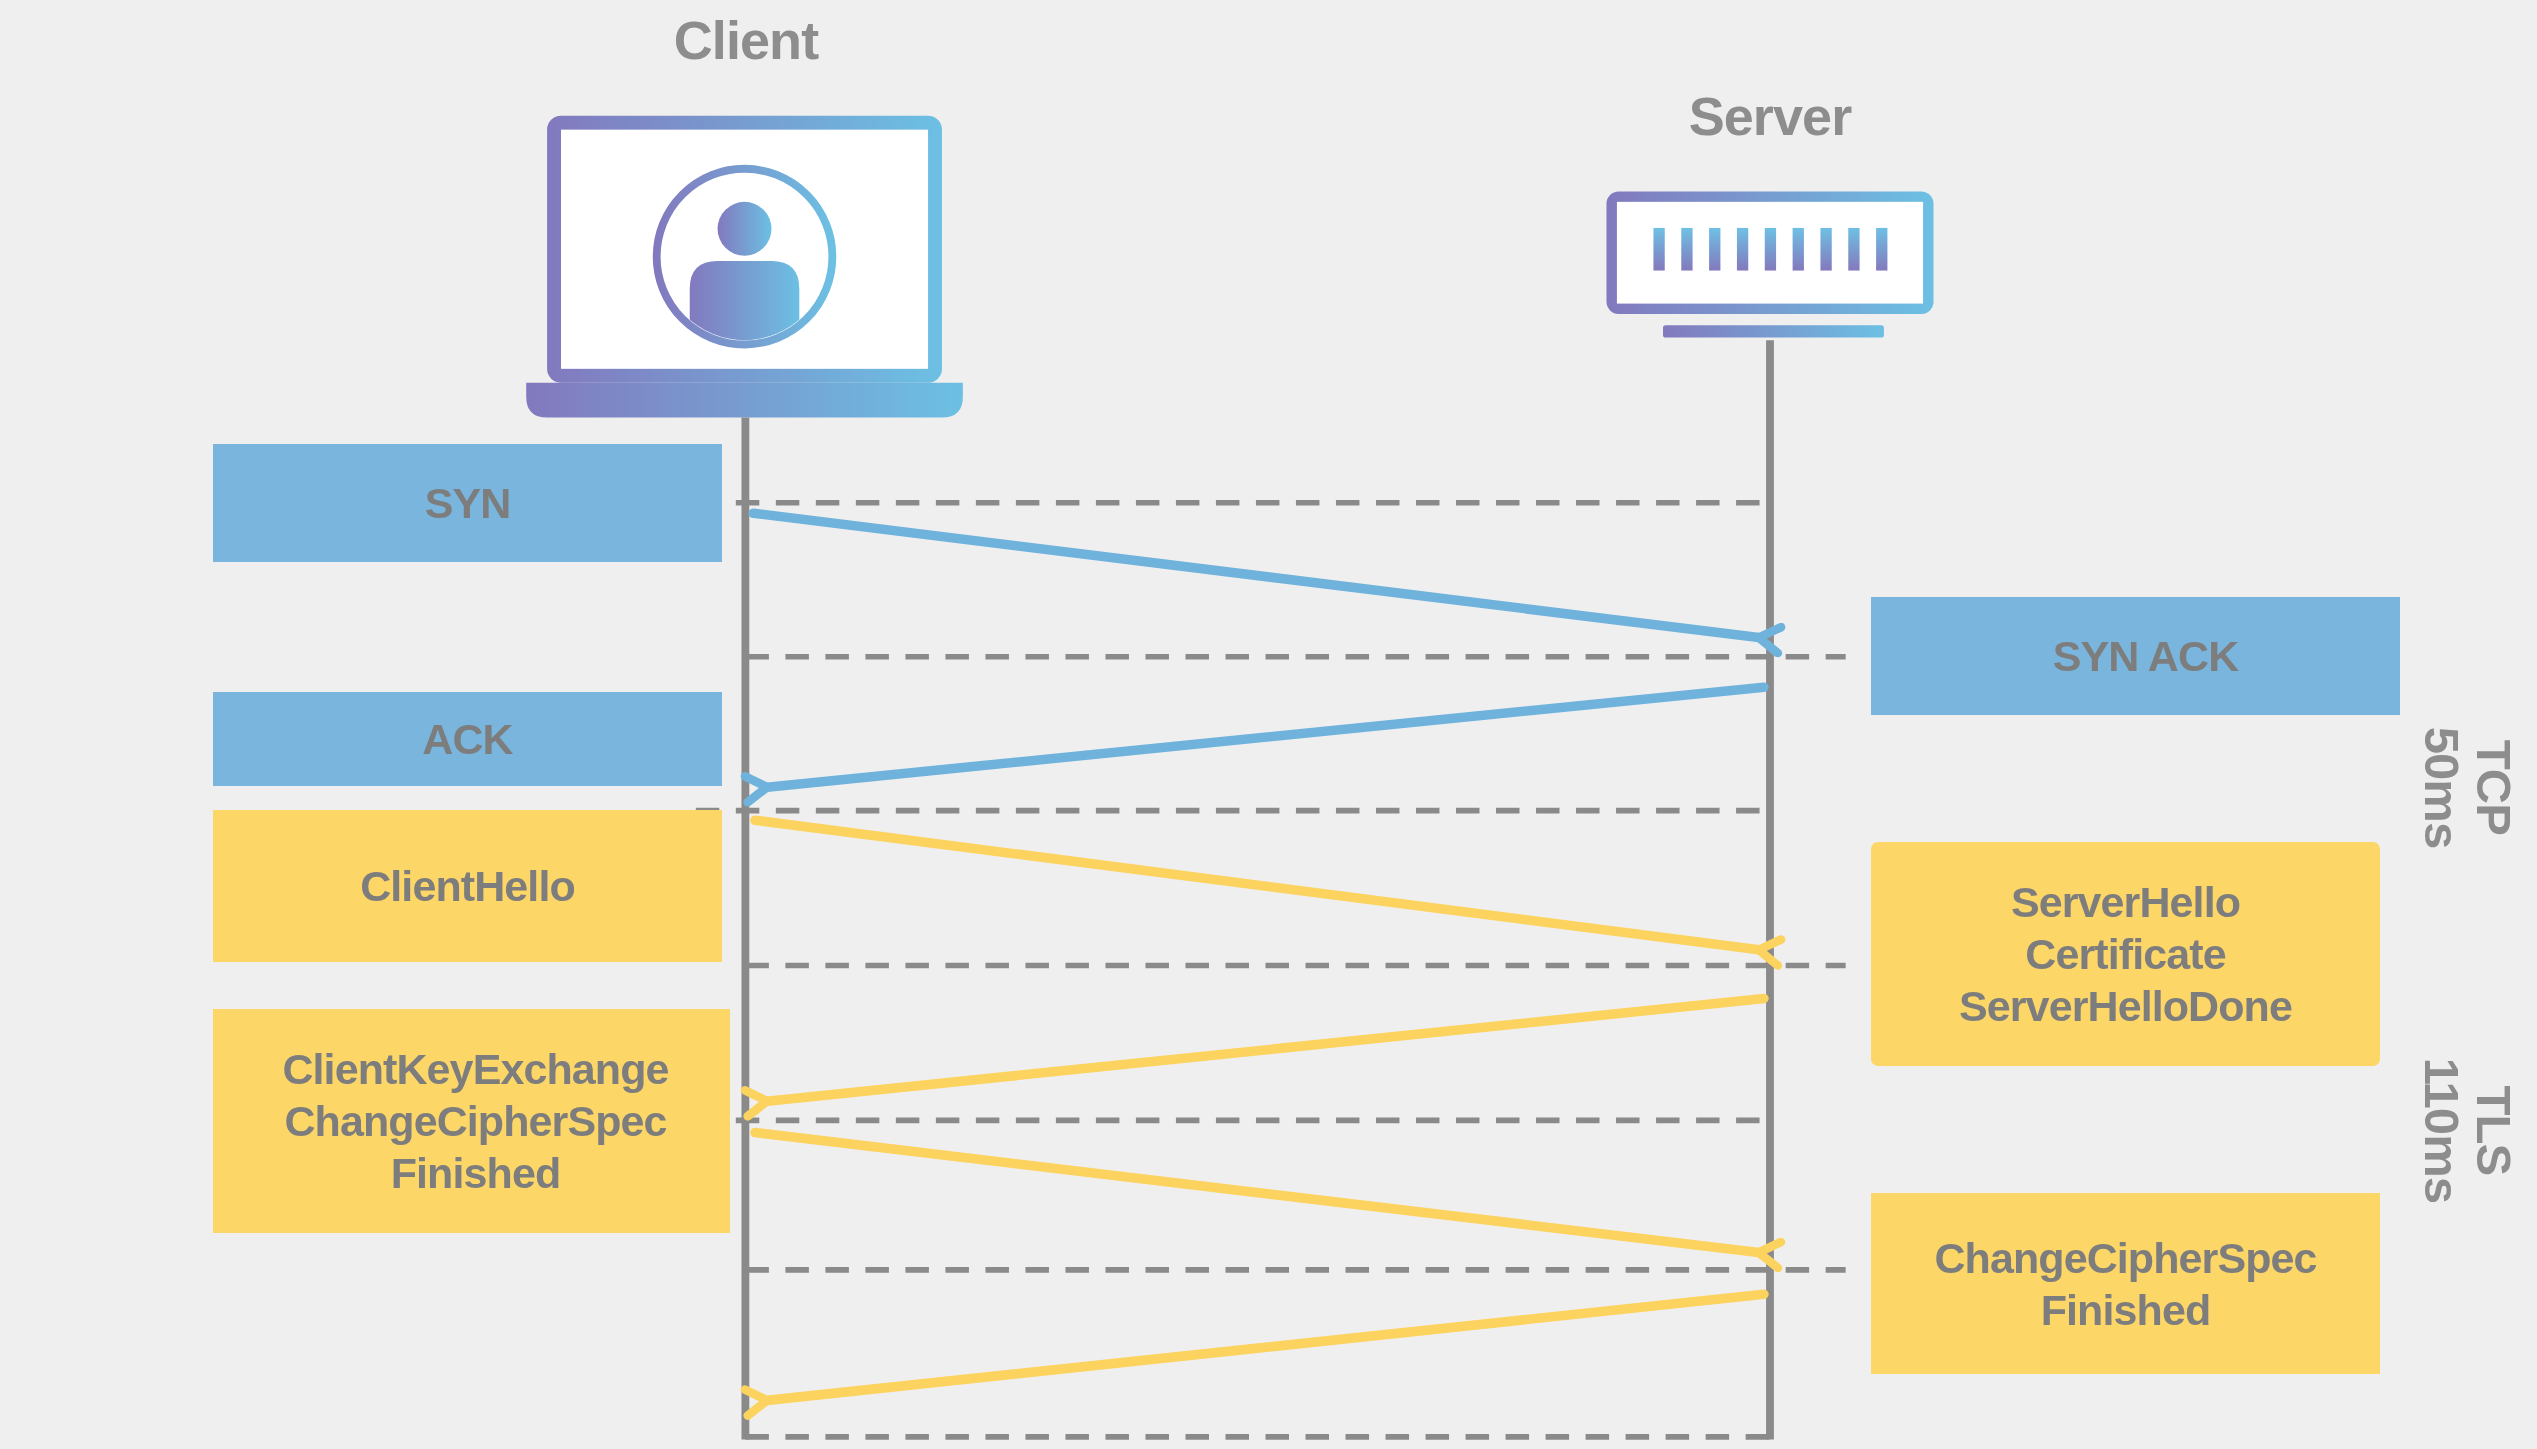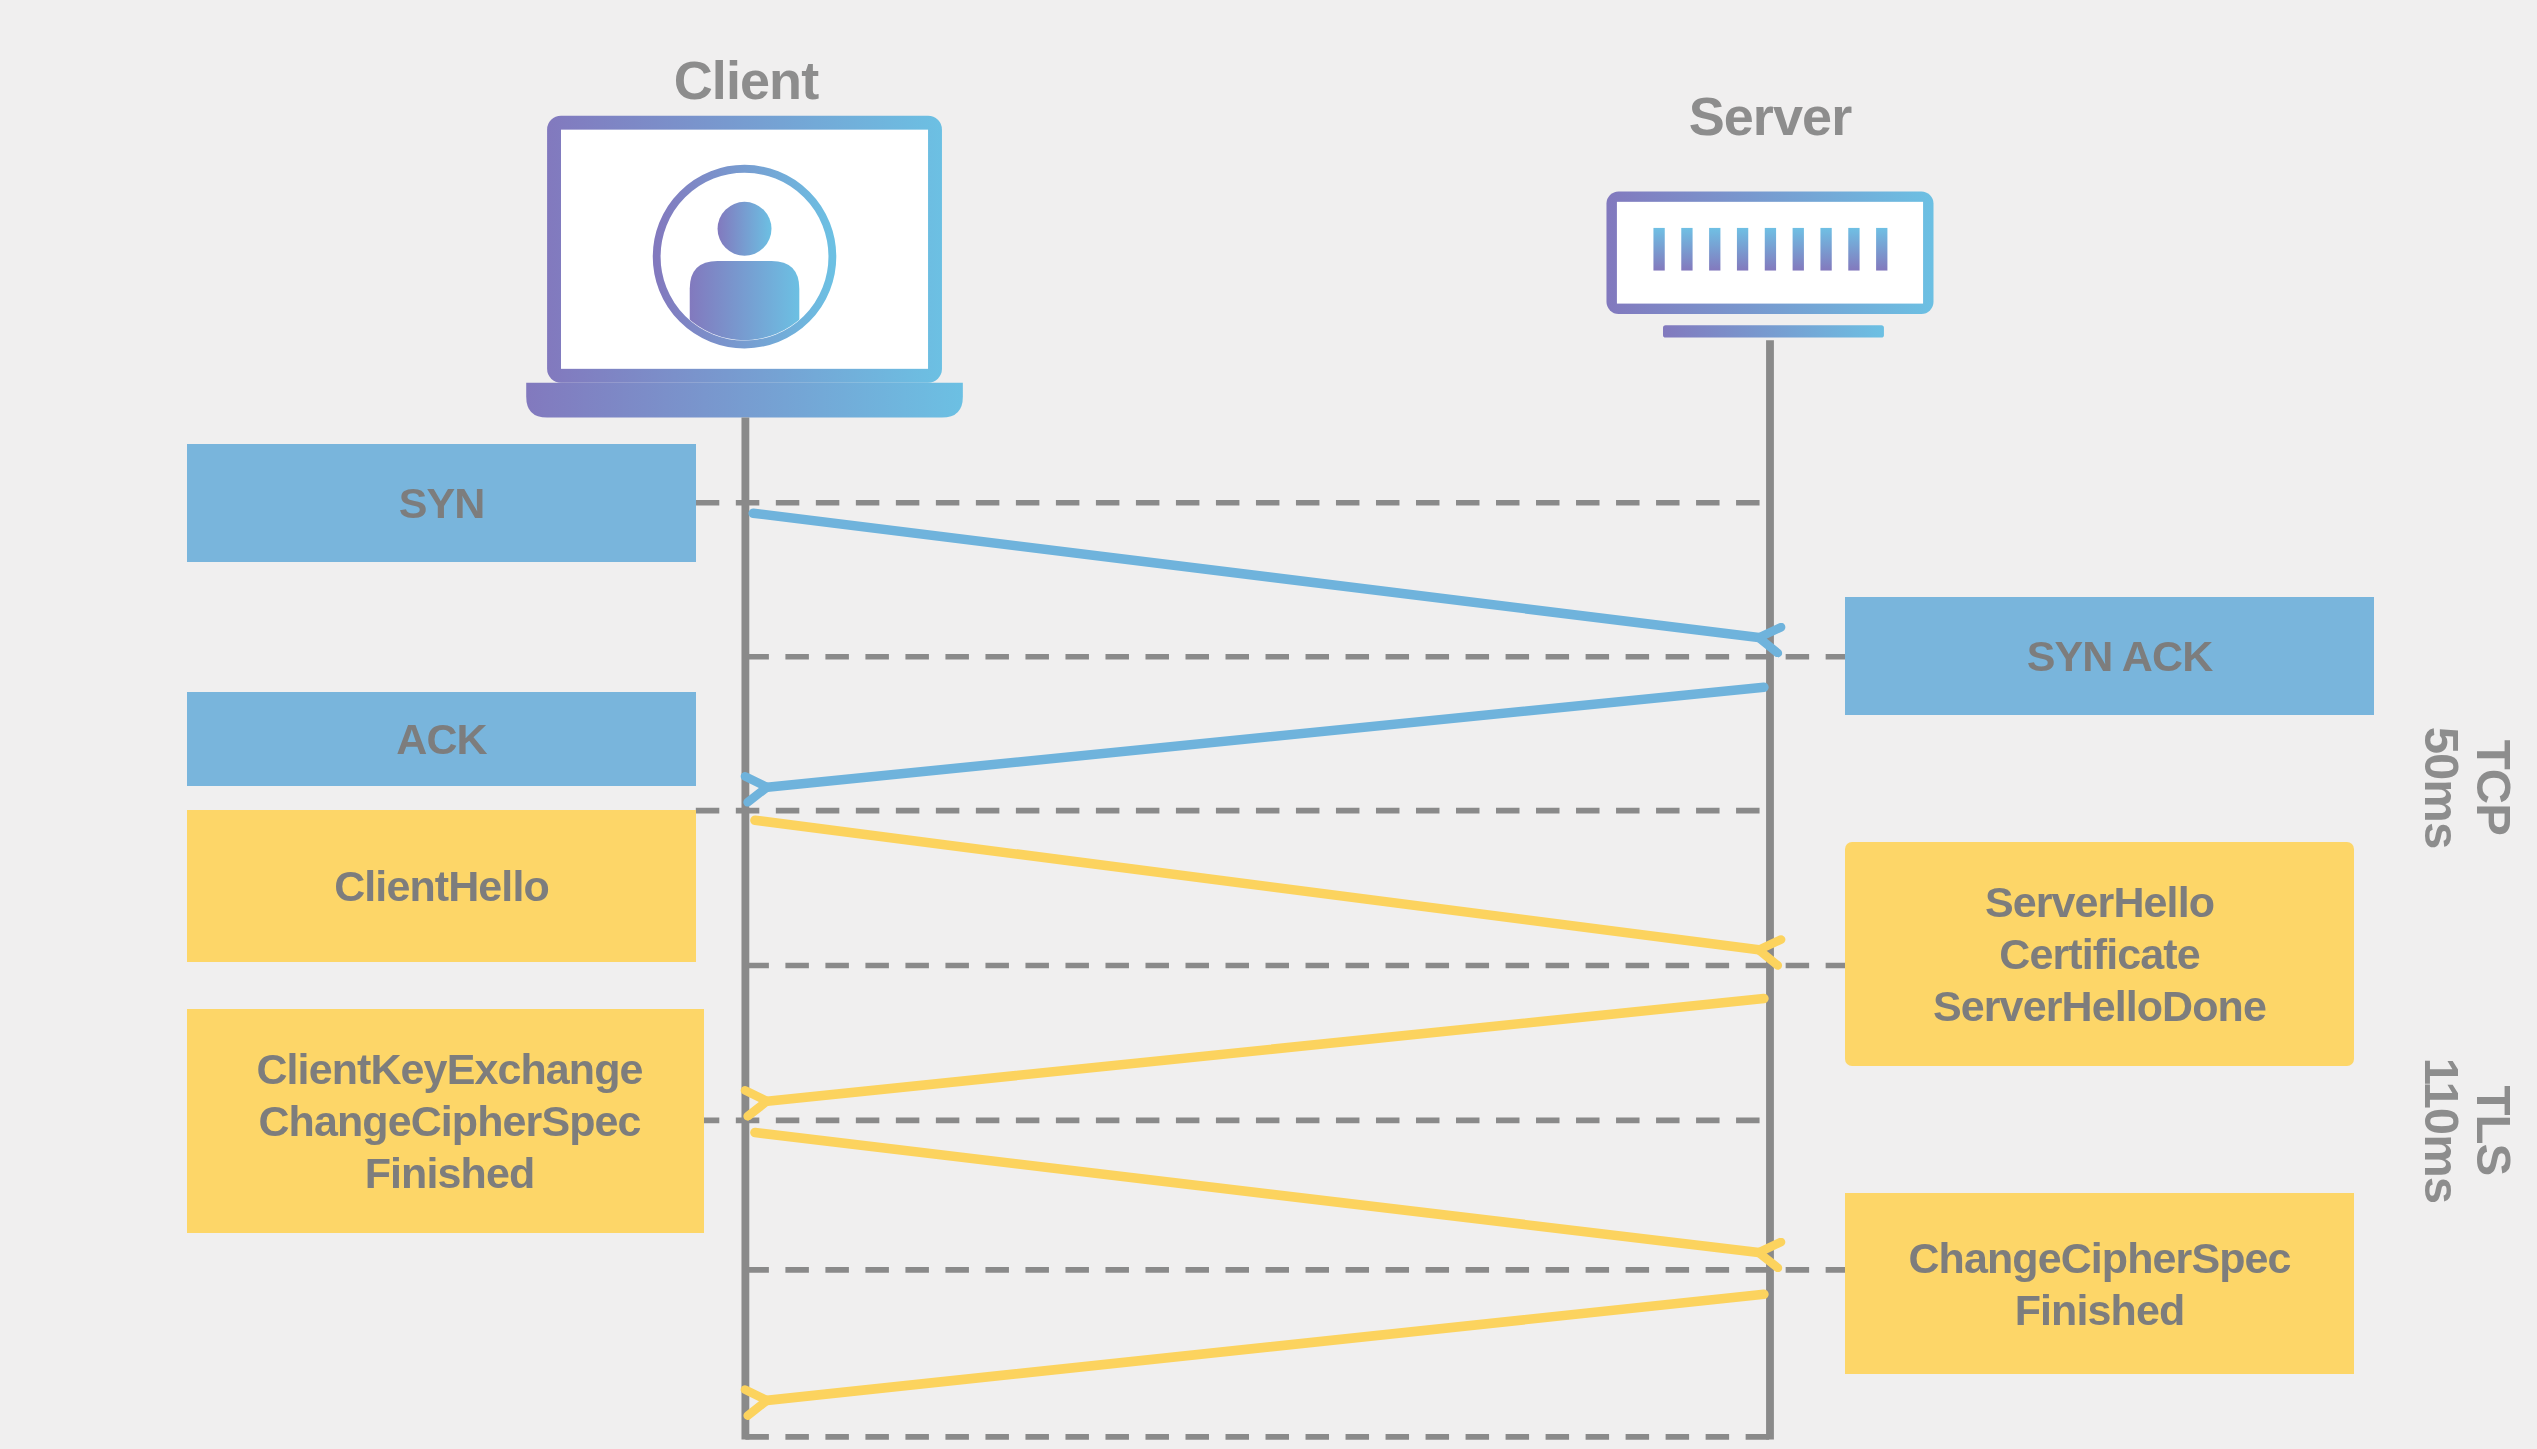--- a/index.html
+++ b/index.html
@@ -18,21 +18,21 @@
   body{background:var(--bg);font-family:"Liberation Sans","DejaVu Sans",sans-serif;}
   #canvas{position:relative;width:2538px;height:1450px;background:var(--bg);overflow:hidden;}
   .layer{position:absolute;left:0;top:0;}
   .actor-label{
     position:absolute;width:348px;text-align:center;
     font-size:54px;font-weight:bold;color:var(--label-gray);letter-spacing:-0.9px;
   }
   .msg-box{
     position:absolute;display:flex;flex-direction:column;align-items:center;justify-content:center;
     width:509px;font-size:43px;font-weight:bold;color:var(--box-text);
-    letter-spacing:-0.9px;line-height:52px;text-align:center;
+    letter-spacing:-0.9px;line-height:52px;text-align:center;margin-left:26px;
   }
   .msg-box.blue{background:var(--blue);}
   .msg-box.yellow{background:var(--yellow);}
   .timing-label{
     position:absolute;width:174px;height:113px;
     display:flex;flex-direction:column;align-items:center;justify-content:center;
     transform:rotate(90deg);
     font-size:49px;font-weight:bold;color:var(--label-gray);
     line-height:52px;letter-spacing:-0.9px;text-align:center;white-space:nowrap;
   }
@@ -105,21 +105,21 @@
     <g fill="none" stroke-linecap="round">
       <line x1="866" y1="590" x2="2022" y2="733" stroke="var(--arrow-blue)" stroke-width="11" marker-end="url(#headBlue)"></line>
       <line x1="2028" y1="790" x2="882" y2="905" stroke="var(--arrow-blue)" stroke-width="11" marker-end="url(#headBlue)"></line>
       <line x1="868" y1="943" x2="2022" y2="1092" stroke="var(--arrow-yellow)" stroke-width="11" marker-end="url(#headYellow)"></line>
       <line x1="2028" y1="1148" x2="882" y2="1266" stroke="var(--arrow-yellow)" stroke-width="11" marker-end="url(#headYellow)"></line>
       <line x1="868" y1="1302" x2="2022" y2="1440" stroke="var(--arrow-yellow)" stroke-width="11" marker-end="url(#headYellow)"></line>
       <line x1="2028" y1="1488" x2="882" y2="1610" stroke="var(--arrow-yellow)" stroke-width="11" marker-end="url(#headYellow)"></line>
     </g>
   </svg>
 
-  <div class="actor-label" style="left:572px;top:8.7px;margin-top:40px;">Client</div>
+  <div class="actor-label" style="left:572px;top:8.7px;">Client</div>
   <div class="actor-label" style="left:1596px;top:85px;">Server</div>
 
   <div class="msg-box blue" style="left:187px;top:444px;height:118px;">
     <span>SYN</span>
   </div>
 
   <div class="msg-box blue" style="left:1845px;top:597px;height:118px;padding-left:20px;">
     <span>SYN ACK</span>
   </div>
 

